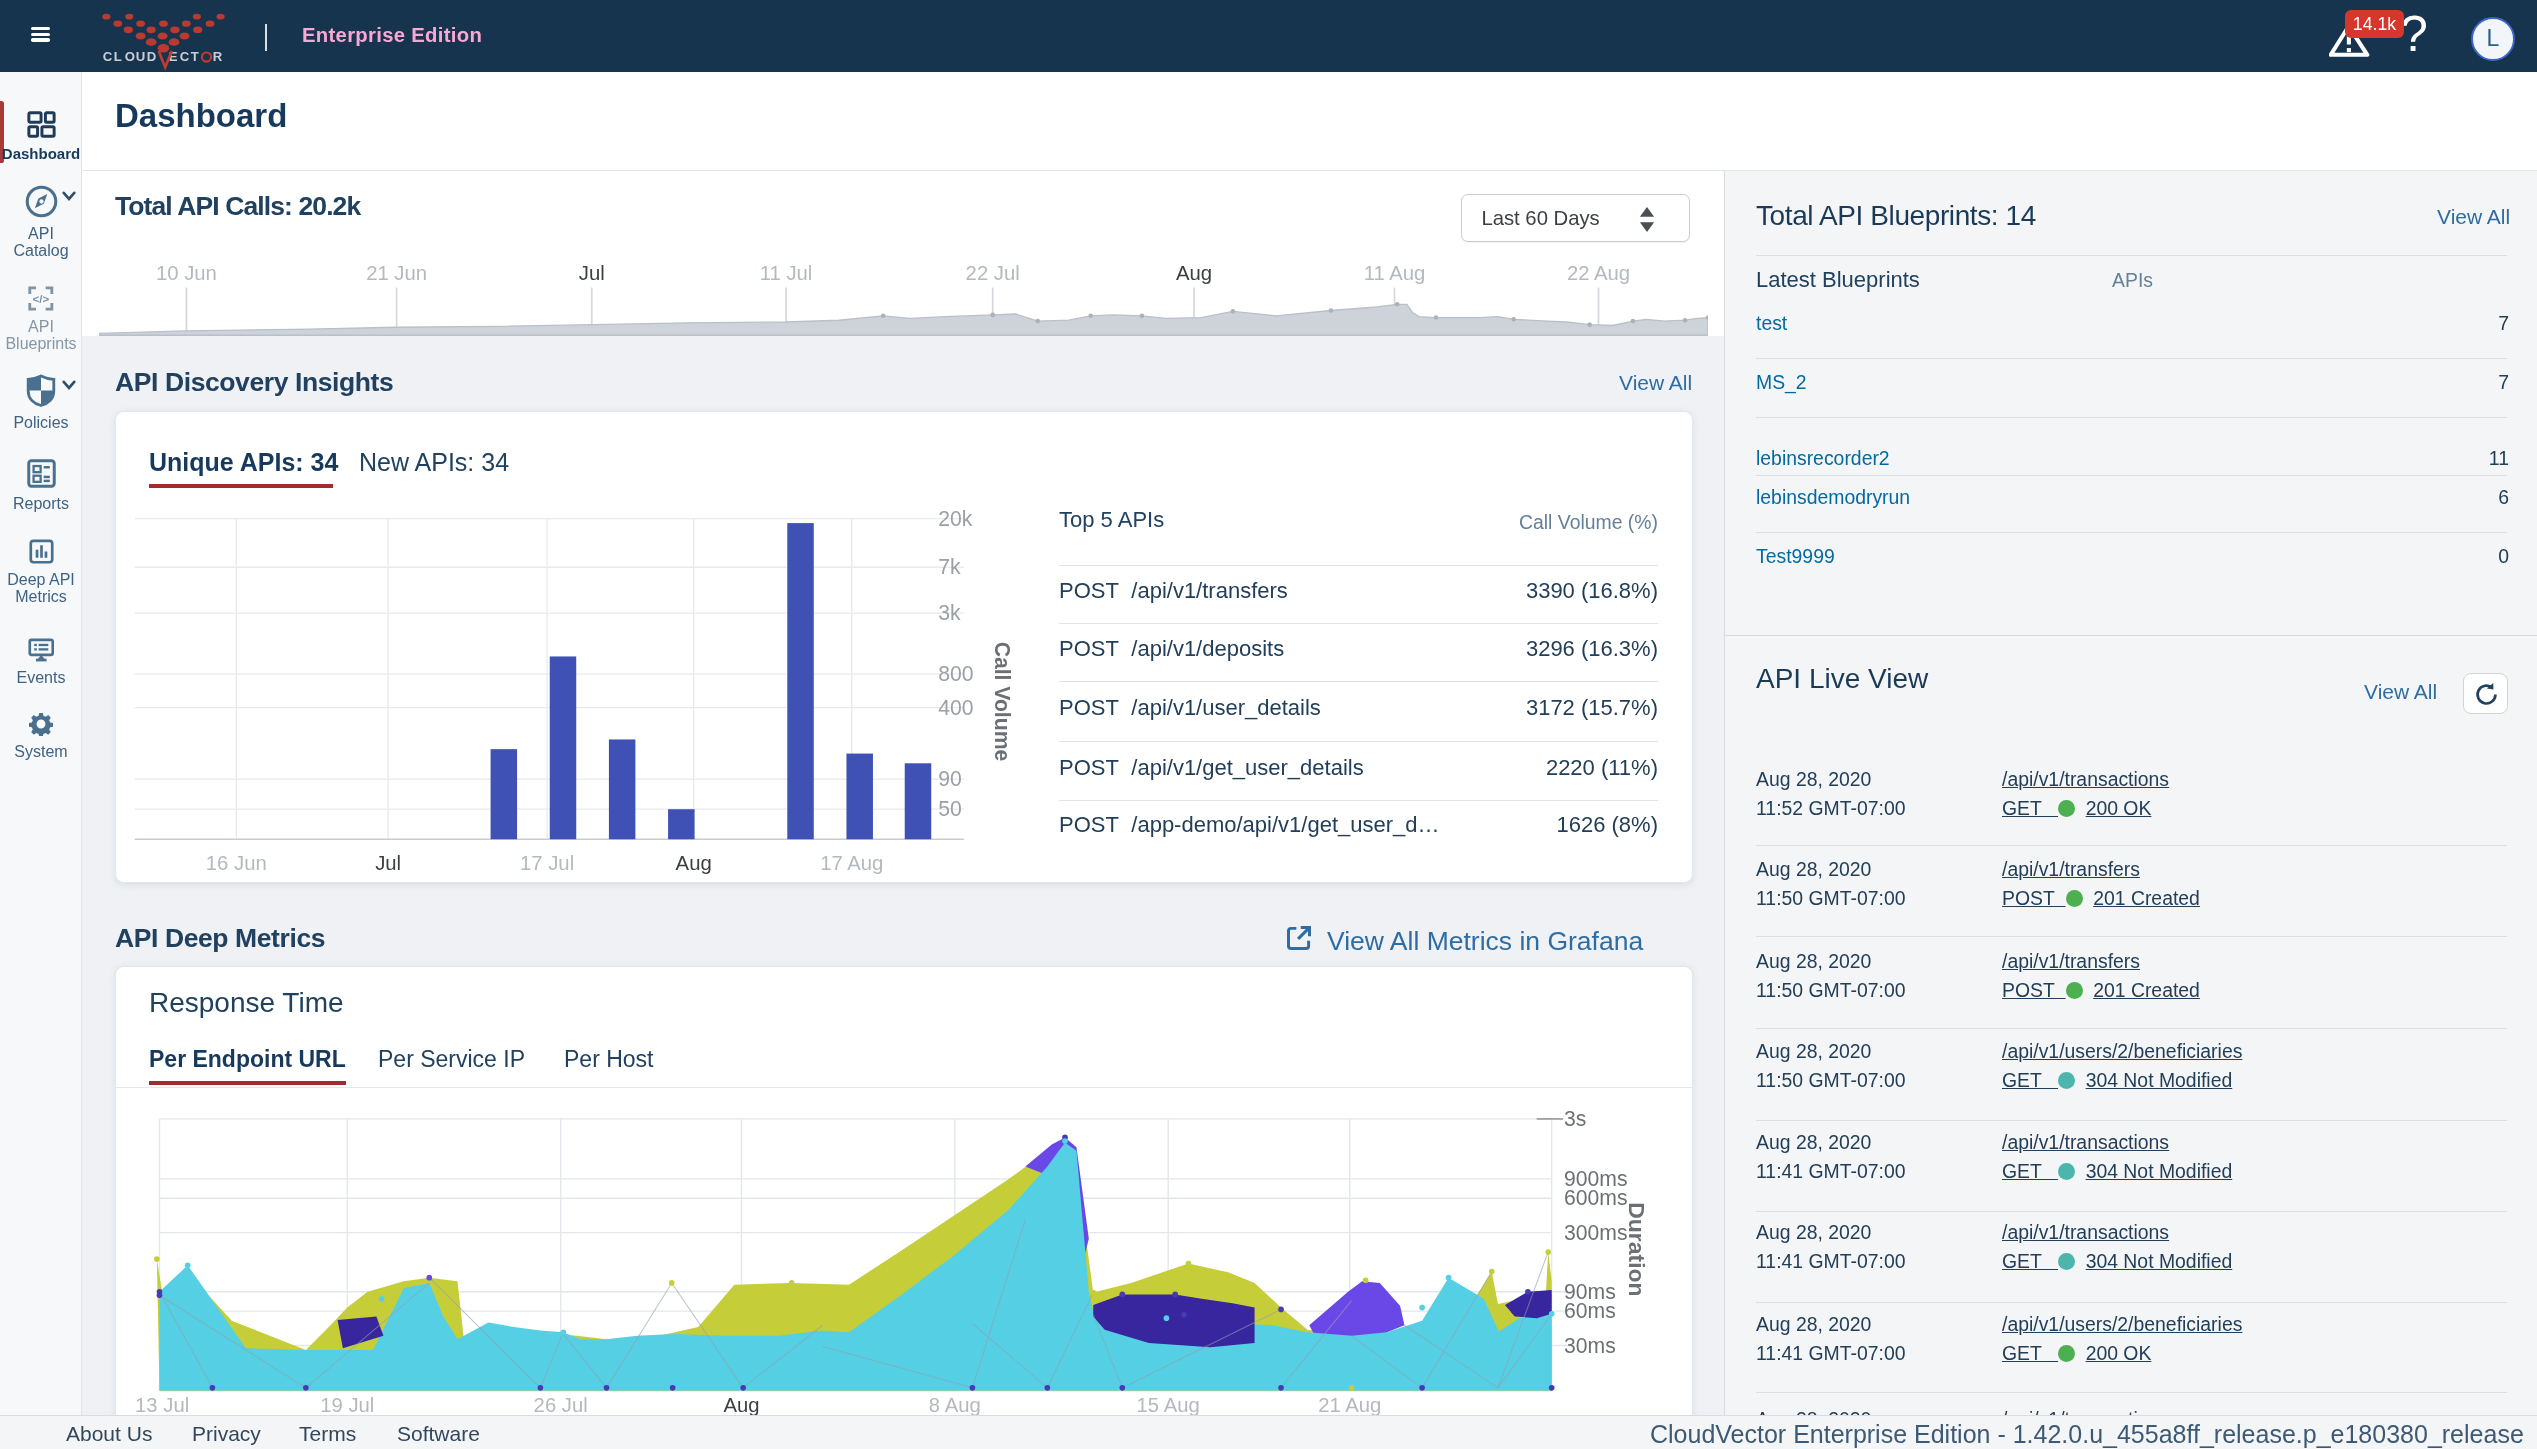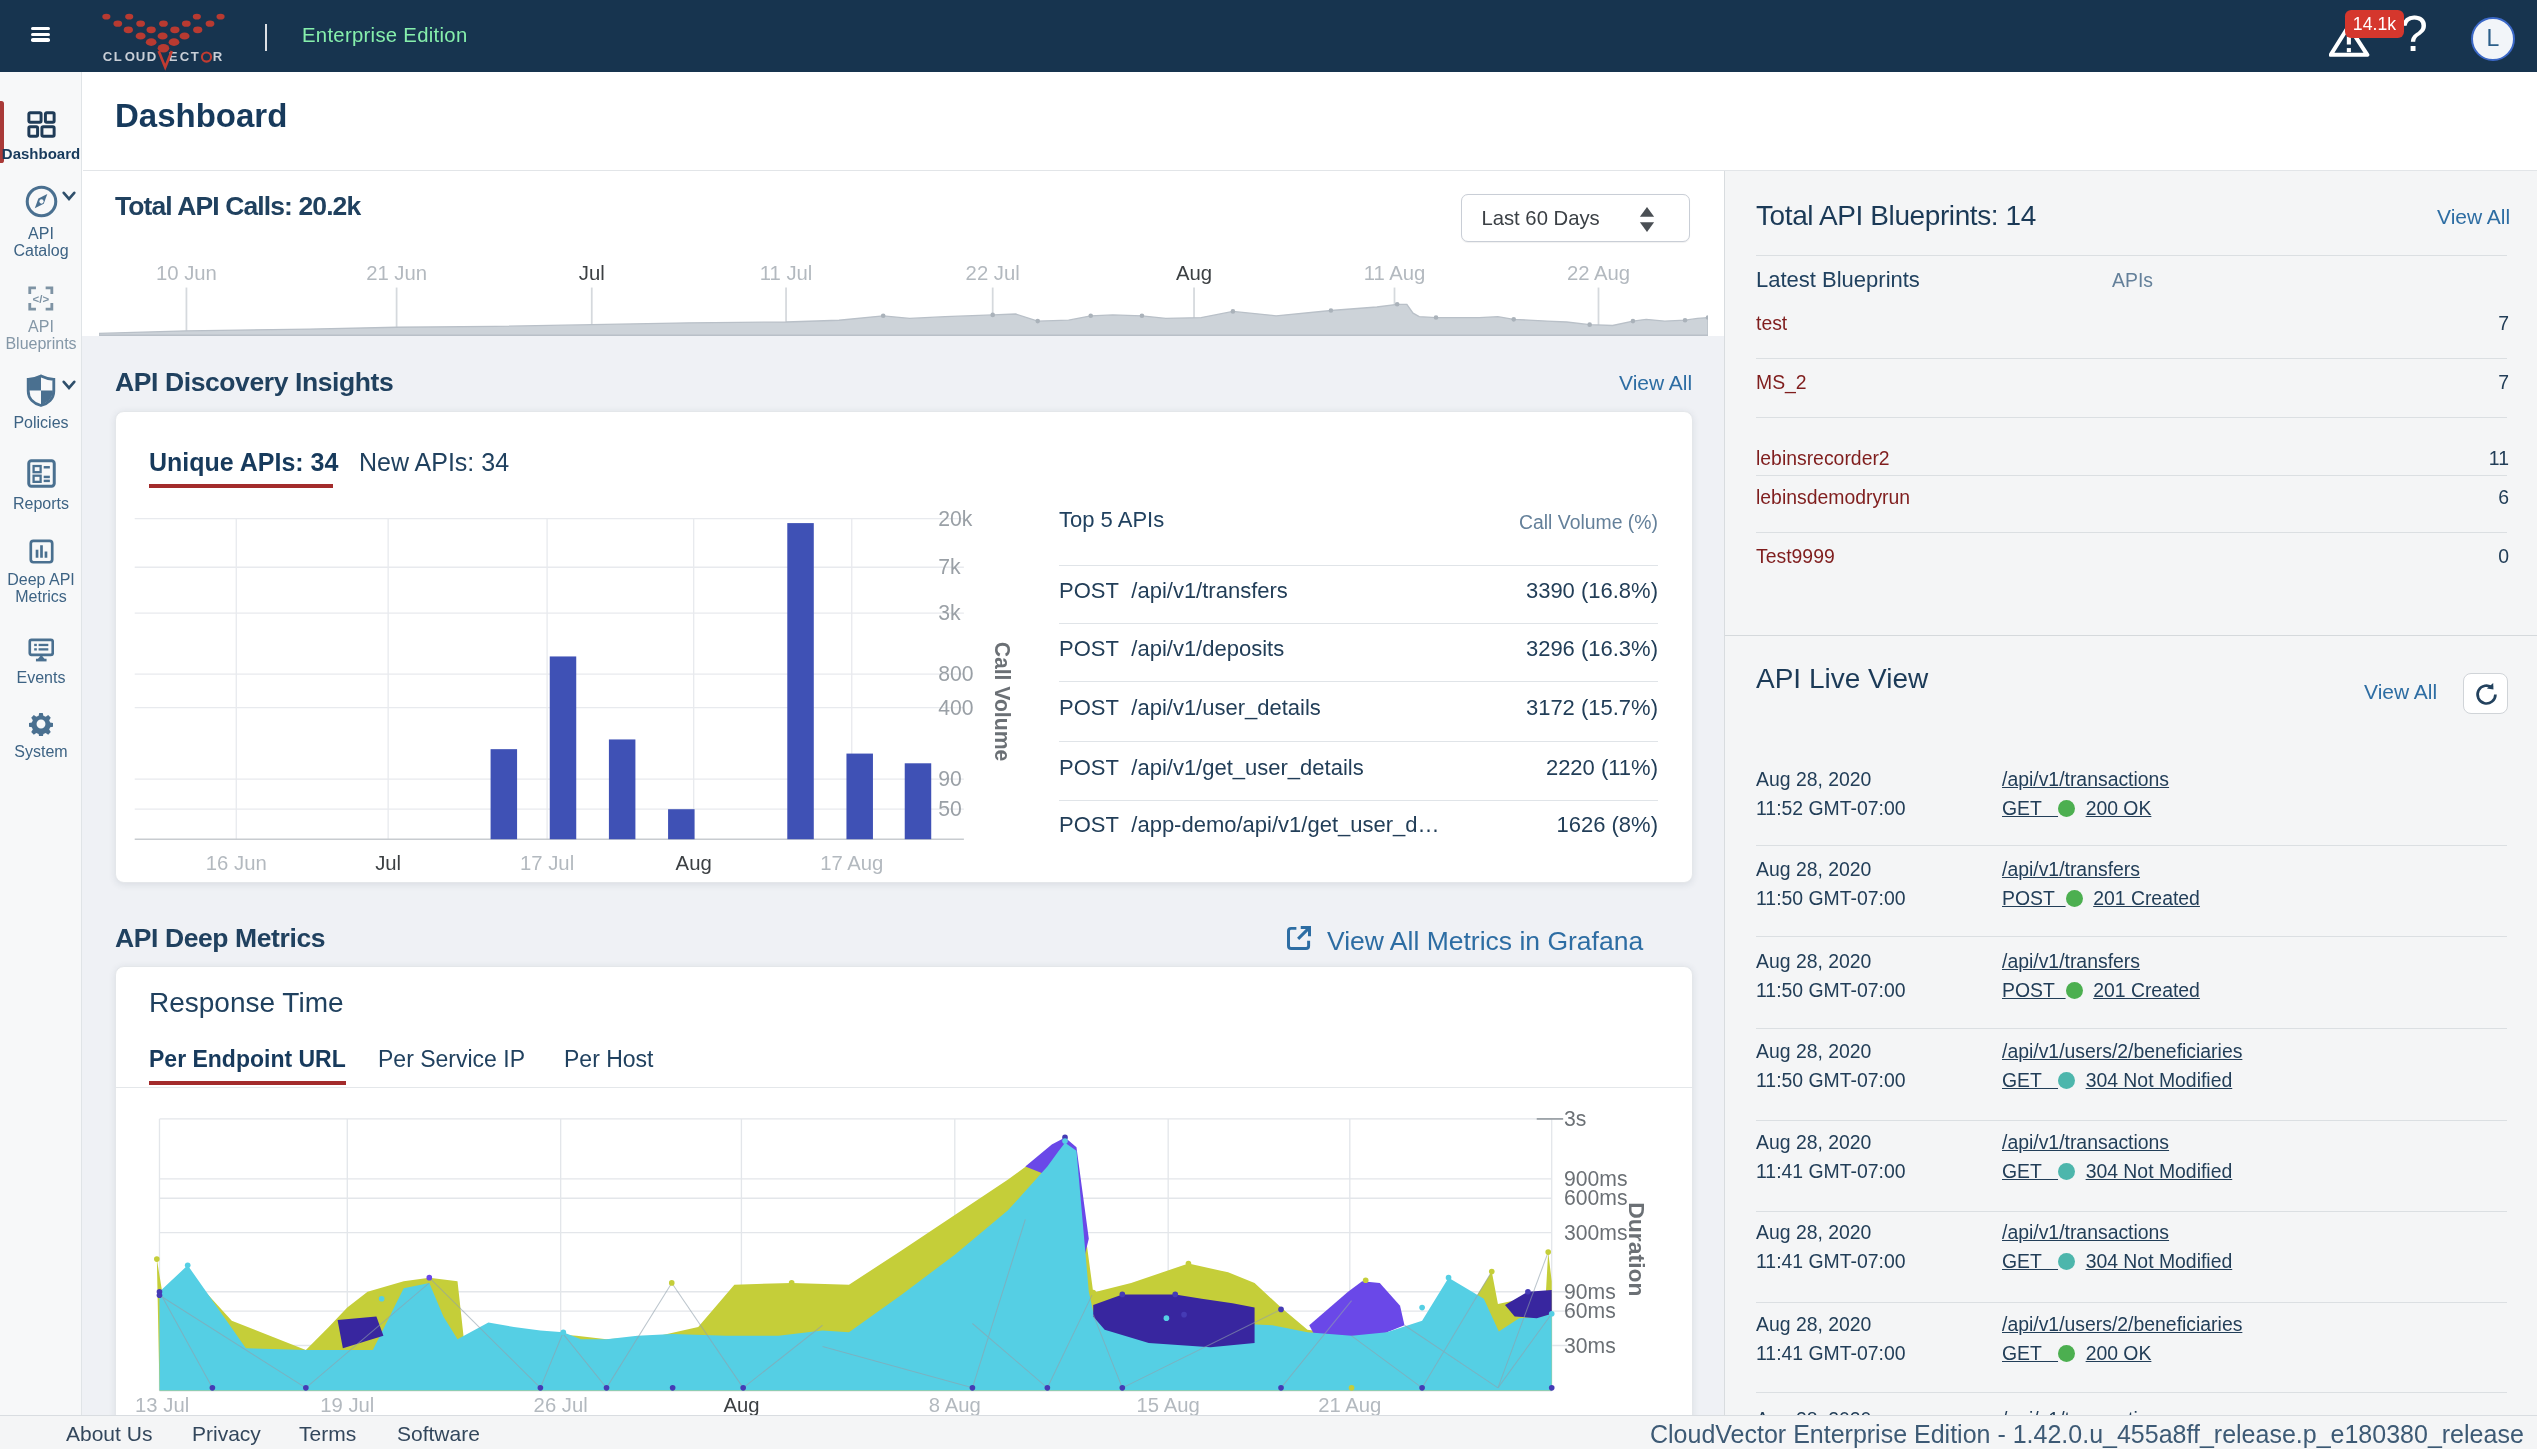--- a/index.html
+++ b/index.html
@@ -3,21 +3,21 @@
 <meta charset="utf-8">
 <style>
 * { margin:0; padding:0; box-sizing:border-box; }
 html,body { width:2538px; height:1450px; overflow:hidden; background:#fff;
   font-family:"Liberation Sans", sans-serif; }
 #page { position:relative; width:2538px; height:1450px; overflow:hidden; }
 .abs { position:absolute; }
 
 #hdr { position:absolute; left:0; top:0; width:2538px; height:72px; background:#17344f; }
 #burger div { position:absolute; left:31px; width:18.5px; height:3.9px; background:#fff; border-radius:1.8px; }
-#entext { position:absolute; left:302px; top:24px; color:#86efac; font-size:20.3px; letter-spacing:0.3px; }
+#entext { position:absolute; left:302px; top:24px; color:#f9a8d4; font-size:20.3px; letter-spacing:0.3px;font-weight:bold; }
 #hdiv { position:absolute; left:265px; top:24px; width:1.8px; height:27px; background:rgba(255,255,255,.85); }
 #badge { position:absolute; left:2345px; top:9.7px; width:59px; height:28px; background:#d5372d; border-radius:6.2px;
   color:#fff; font-size:17.7px; text-align:center; line-height:29px; z-index:3;}
 #qmark { position:absolute; left:2400px; top:5.3px; color:#fff; font-size:50px; font-weight:400;}
 #avatar { position:absolute; left:2471px; top:17px; width:44px; height:44px; border-radius:50%;
   background:#f2f5f9; border:2.6px solid #3b68c7; color:#2c5f8a; font-size:23px; text-align:center; line-height:39px;}
 
 #sbar { position:absolute; left:0; top:72px; width:82px; height:1343px; background:#f7f8f9; border-right:0.9px solid #e0e4e7; }
 .sitem { position:absolute; width:82px; text-align:center; }
 .slbl { font-size:16px; color:#3d6384; line-height:17px; margin-top:3.5px; }
@@ -36,21 +36,21 @@
 .redline { position:absolute; height:4.4px; background:#a32b2b; }
 
 #foot { position:absolute; left:0; top:1415px; width:2538px; height:34px; background:#f4f5f6;
   border-top:0.9px solid #d9dde1; z-index:9; font-size:23px; color:#33475c; }
 #foot span { position:absolute; top:6.2px; font-size:21px; }
 .t5row { left:943px; width:599px; font-size:22px; color:#223e58; }
 .t5m { margin-right:12.4px; }
 .t5p { }
 .t5v { float:right; }
 .bprow { position:absolute; left:1756px; width:753px; font-size:19.4px; }
-.bpname { color:#7f1d1d; }
+.bpname { color:#0369a1; }
 .bpval { float:right; color:#223e58; }
 .lvrow { position:absolute; left:1756px; width:753px; font-size:19.4px; color:#223e58; line-height:29px; }
 .lvleft { position:absolute; left:0; top:0; }
 .lvright { position:absolute; left:246px; top:0;text-decoration:underline; }
 .dot { display:inline-block; width:17px; height:17px; border-radius:50%; vertical-align:-1.8px; margin:0 10.6px 0 0; }
 .dgreen { background:#4caf50; }
 .dteal { background:#4db6ac; }
 .rpdiv { position:absolute; left:1756px; width:751px; height:0.9px; background:#dbdfe2; }
 </style>
 </head>

